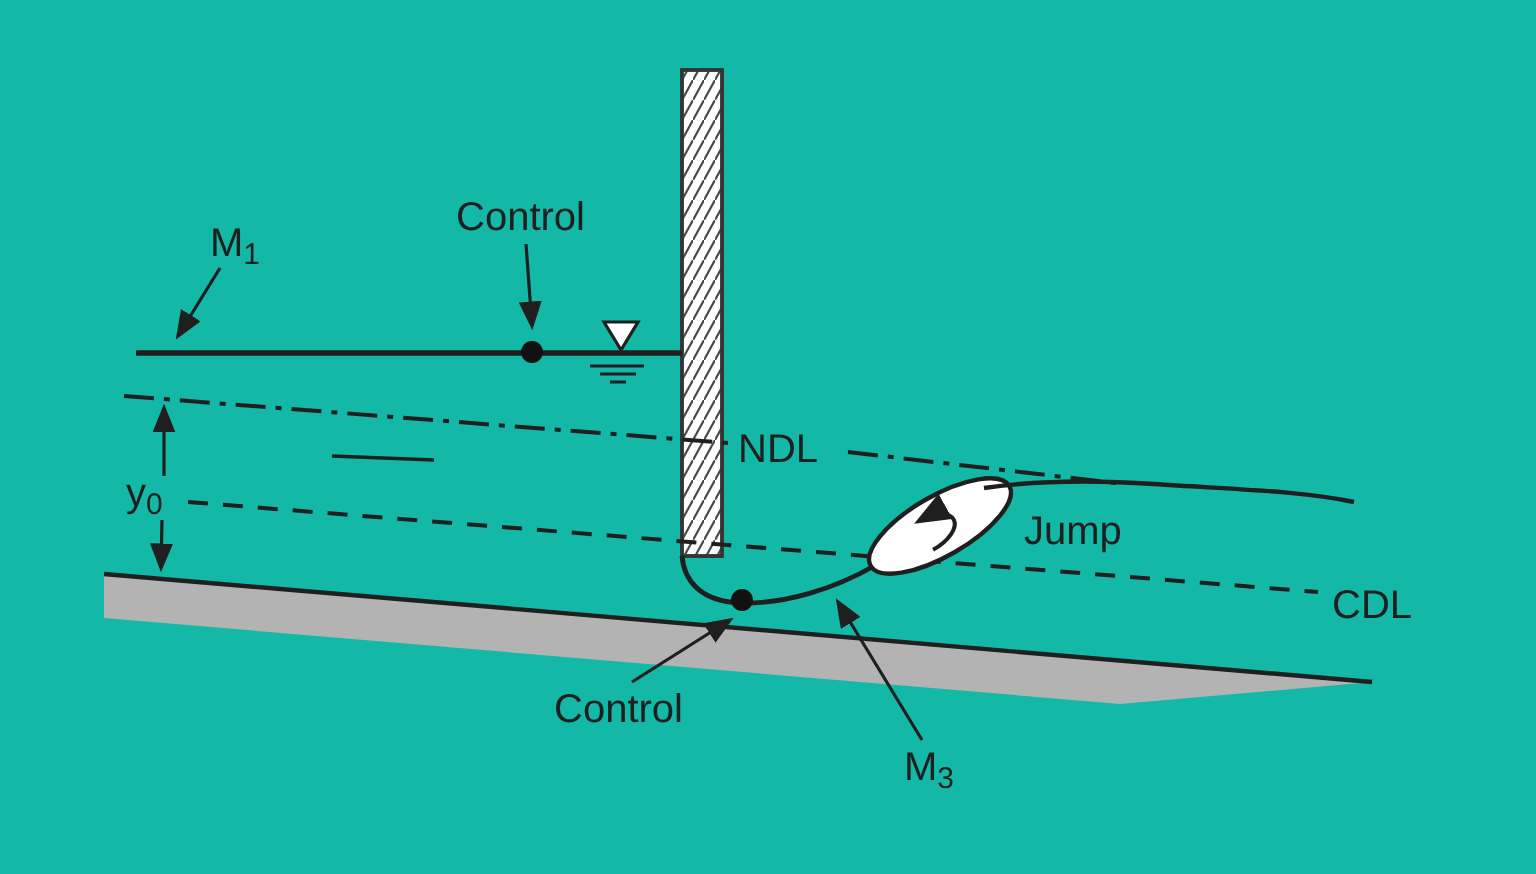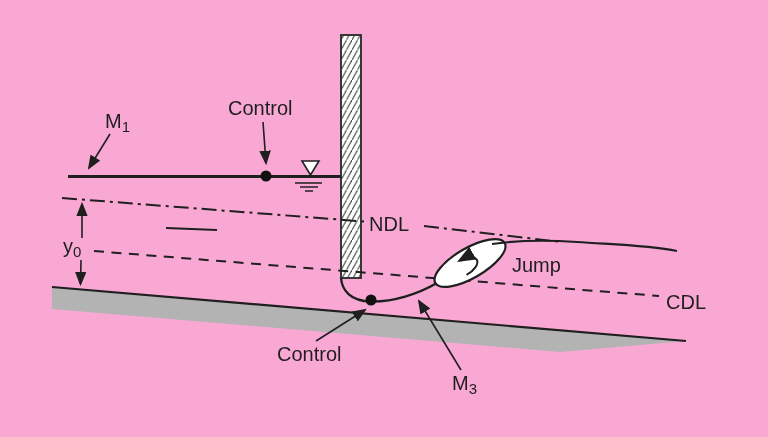--- a/index.html
+++ b/index.html
@@ -4,21 +4,21 @@
 <style>
   html, body {
     margin: 0;
     padding: 0;
     background: #ffffff;
   }
   .stage {
     position: relative;
     width: 768px;
     height: 437px;
-    background: #f9a8d4;
+    background: #14b8a6;
     font-family: "Liberation Sans", sans-serif;
     overflow: hidden;
   }
   svg { display: block; }
   .ink-line   { stroke: #1f1f1f; fill: none; }
   .label      { fill: #1f1f1f; font-family: "Liberation Sans", sans-serif; font-size: 20px; }
   .sub        { font-size: 15px; }
 </style>
 </head>
 <body>

